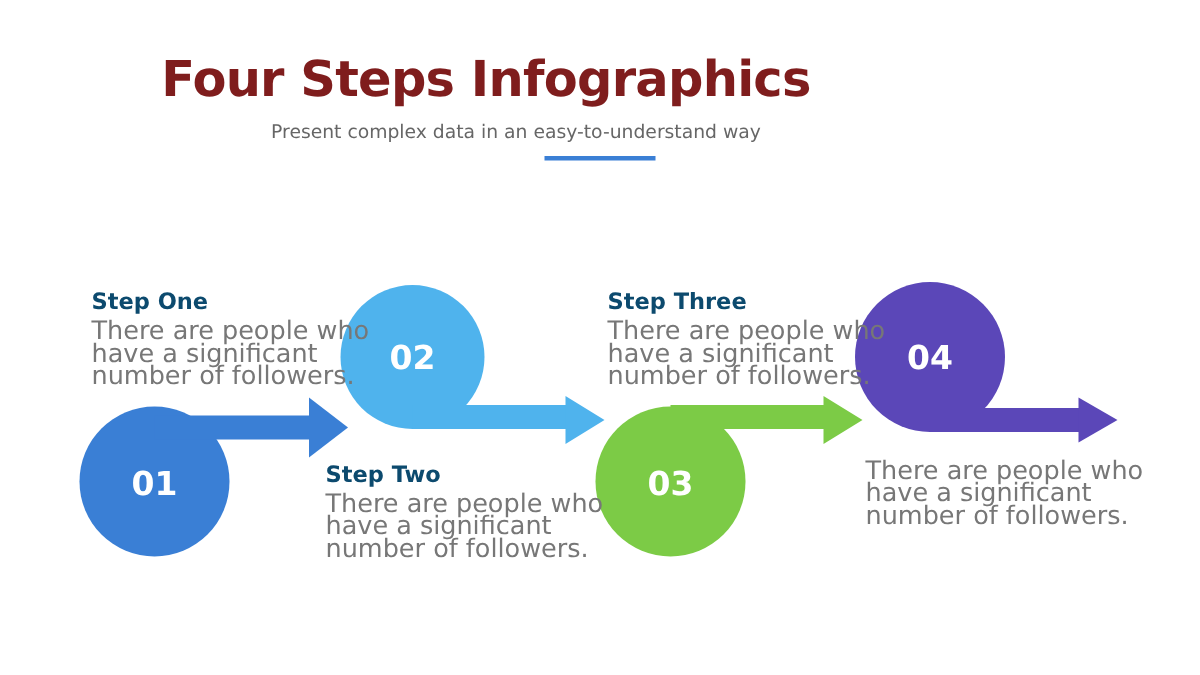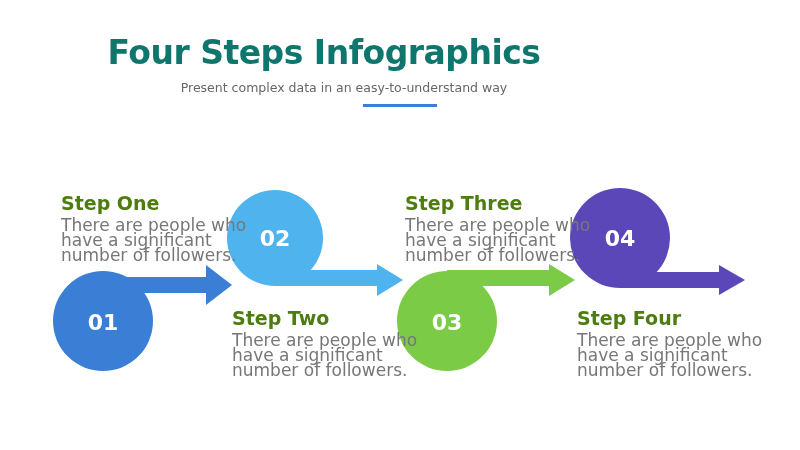--- a/index.html
+++ b/index.html
@@ -1,23 +1,23 @@
 <!DOCTYPE html>
 <html><head>
   <meta charset="utf-8">
   <style>
     html, body { margin:0; padding:0; }
     body { width:800px; height:450px; background:#ffffff; position:relative; overflow:hidden; font-family:"DejaVu Sans", sans-serif; }
-    .title { position:absolute; top:33px; left:0; width:648px; text-align:center; font-size:33px; font-weight:bold; color:#0f766e; letter-spacing:-0.5px; }
+    .title { position:absolute; top:33px; left:0; width:648px; text-align:center; font-size:33px; font-weight:bold; color:#7f1d1d; letter-spacing:-0.5px; }
     .subtitle { position:absolute; top:80px; left:0; width:688px; text-align:center; font-size:12.5px; color:#666; }
     .underline { position:absolute; top:104px; left:363px; width:74px; height:3px; background:#3a7fd5; }
     svg.diagram { position:absolute; left:0; top:0; }
     .num { font-family:"DejaVu Sans", sans-serif; font-weight:bold; font-size:22px; fill:#fff; }
     .step { position:absolute; width:190px; }
-    .step .h { font-size:19px; font-weight:bold; color:#4d7c0f; margin-bottom:4px; }
+    .step .h { font-size:15px; font-weight:bold; color:#0c4a6e; margin-bottom:4px; }
     .step .p { font-size:17px; color:#777; line-height:15px; }
   </style>
 </head>
 <body>
 
 <div class="title">Four Steps Infographics</div>
 <div class="subtitle">Present complex data in an easy-to-understand way</div>
 <div class="underline"></div>
 
 <svg class="diagram" width="800" height="450">
@@ -48,24 +48,23 @@
     <rect x="620" y="272" width="102" height="16" fill="#5b47b8"></rect>
     <polygon points="719,265 745,280 719,295" fill="#5b47b8"></polygon>
     <text class="num" x="620" y="246" text-anchor="middle">04</text>
   </g>
 </svg>
 
 <div class="step" style="left:61px; top:192px;">
   <div class="h">Step One</div>
   <div class="p">There are people who have a significant number of followers.</div>
 </div>
-<div class="step" style="left:232px; top:307px;">
+<div class="step" style="left:217px; top:307px;">
   <div class="h">Step Two</div>
   <div class="p">There are people who have a significant number of followers.</div>
 </div>
 <div class="step" style="left:405px; top:192px;">
   <div class="h">Step Three</div>
   <div class="p">There are people who have a significant number of followers.</div>
 </div>
 <div class="step" style="left:577px; top:307px;">
-  <div class="h">Step Four</div>
   <div class="p">There are people who have a significant number of followers.</div>
 </div>
 
 </body></html>

